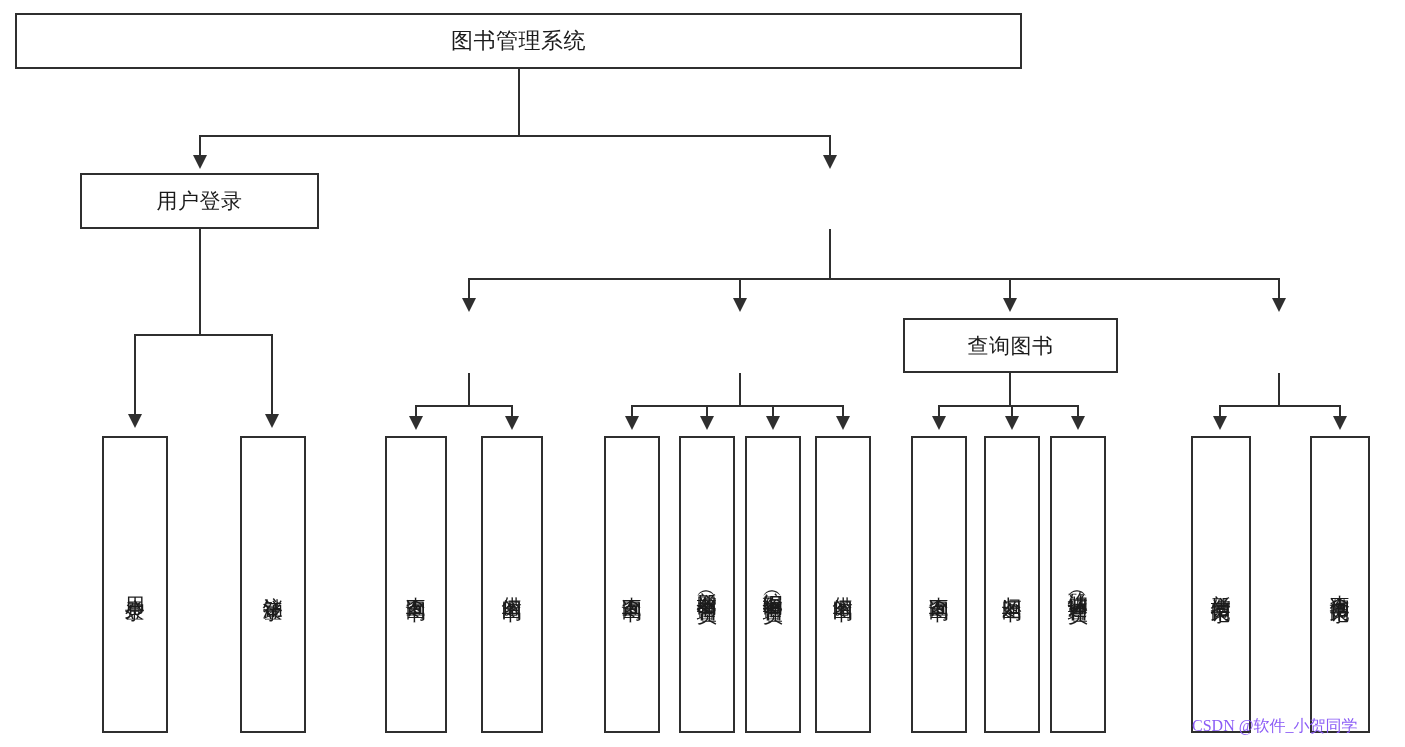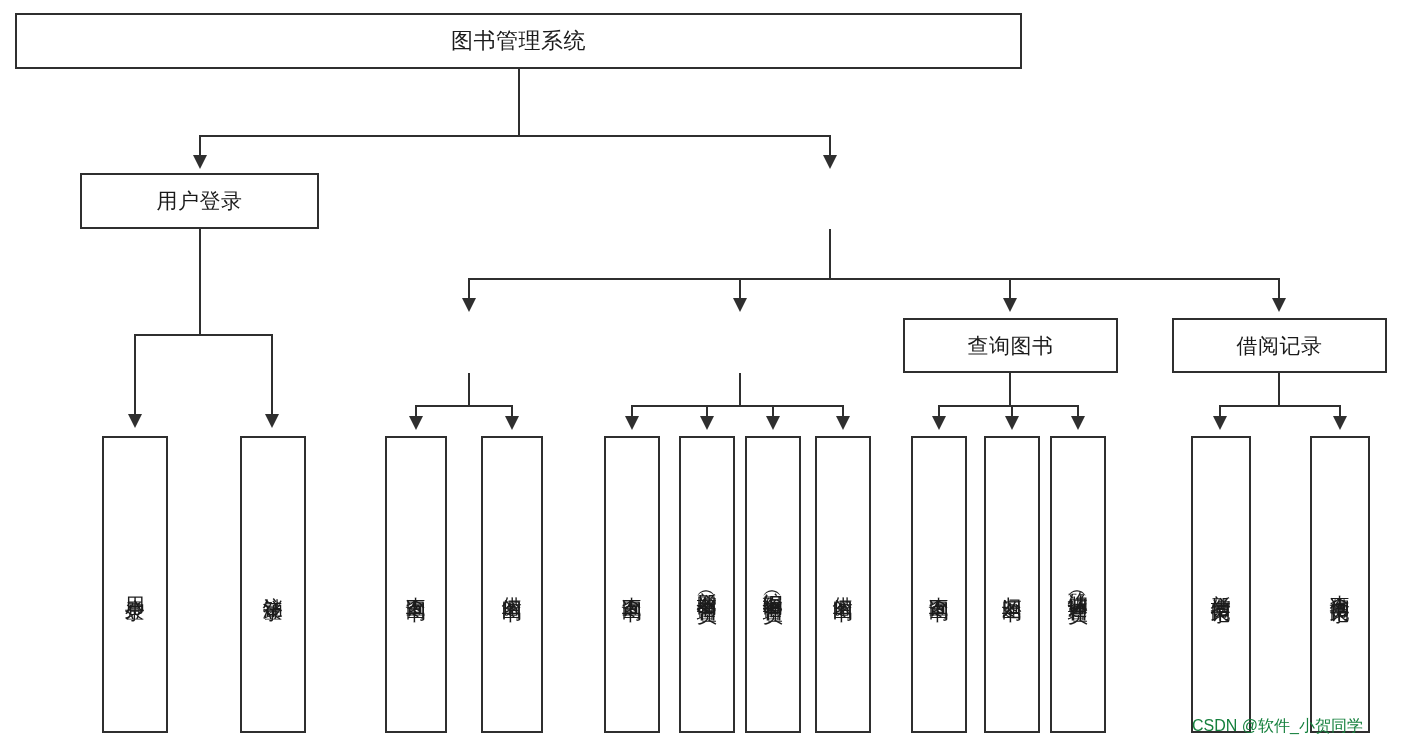--- a/index.html
+++ b/index.html
@@ -61,43 +61,40 @@
     position: absolute;
     width: 0;
     height: 0;
     border-left: 7px solid transparent;
     border-right: 7px solid transparent;
     border-top: 14px solid #2f2f2f;
   }
   .watermark {
     position: absolute;
     font-size: 16px;
-    color: #15803d;
+    color: #8b5cf6;
     white-space: nowrap;
-    font-family: Liberation Sans, sans-serif;
+    font-family: Liberation Serif, serif;
   }
 </style>
 </head>
 <body>
 
 <div id="canvas">
 
   <div class="node h root" style="left:15px; top:13px; width:1007px; height:56px;">
     <span>图书管理系统</span>
   </div>
 
   <div class="node h" style="left:80px; top:173px; width:239px; height:56px;">
     <span>用户登录</span>
   </div>
 
   <div class="node h" style="left:903px; top:318px; width:215px; height:55px;">
     <span>查询图书</span>
-  </div>
-  <div class="node h" style="left:1172px; top:318px; width:215px; height:55px;">
-    <span>借阅记录</span>
   </div>
 
   <div class="node v" style="left:102px; top:436px; width:66px; height:297px;">
     <span>用户登录</span>
   </div>
   <div class="node v" style="left:240px; top:436px; width:66px; height:297px;">
     <span>注销登录</span>
   </div>
 
   <div class="node v" style="left:385px; top:436px; width:62px; height:297px;">

